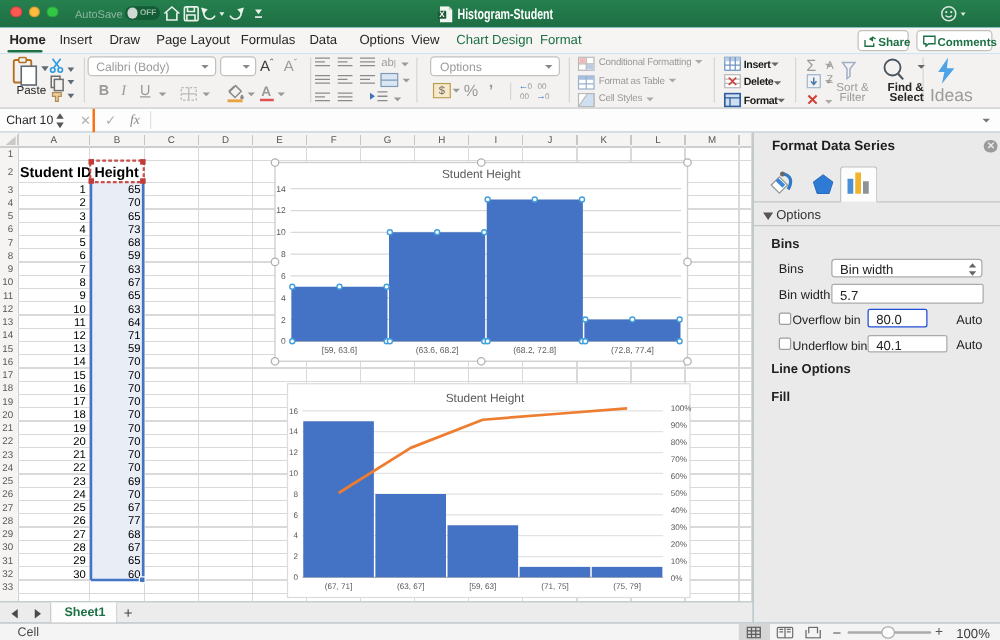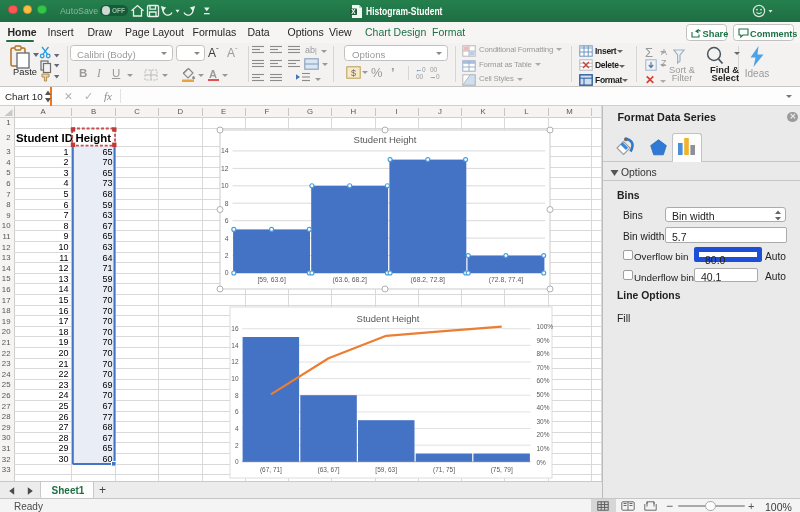--- a/index.html
+++ b/index.html
@@ -297,24 +297,24 @@
 <div class="ab gtxt" style="left:662px;top:22.5px;width:40px;text-align:center;font-size:9.3px;line-height:8.6px">Sort &amp;<br>Filter</div>
 <svg class="ab" style="left:703px;top:2px" width="30" height="24" viewBox="0 0 30 24">
         <circle cx="11" cy="9" r="6.4" fill="none" stroke="#4a5560" stroke-width="1.5"></circle>
         <line x1="15.5" y1="14" x2="19.5" y2="18.5" stroke="#4a5560" stroke-width="1.8"></line>
       </svg>
 <span class="chev ab" style="left:734px;top:9px"></span>
 <div class="ab" style="left:703px;top:22.5px;width:36px;text-align:right;font-size:9.3px;line-height:8.6px;font-weight:bold">Find &amp;<br>Select</div>
 <svg class="ab" style="left:749px;top:3px" width="16" height="21" viewBox="0 0 16 21">
         <path d="M9.5 0 L1.5 11.5 H6.5 L4.5 21 L14.5 8.5 H8.5 Z" fill="#4da3e8"></path>
       </svg>
-<div class="ab gtxt" style="left:744px;top:24.5px;width:26px;text-align:center;font-size:10px">Ideas</div>
+<div class="ab gtxt" style="left:744px;top:24.5px;width:26px;text-align:center;font-size:14px">Ideas</div>
 </div>
 <div class="ab" style="left:0;top:87px;width:800px;height:19px;background:#fdfdfd;border-bottom:1px solid #cfcfcf">
-<div class="ab" style="left:0;top:0;width:52px;height:19px;border-right:2px solid #f97316">
+<div class="ab" style="left:0;top:0;width:76px;height:19px;border-right:2px solid #f97316">
         <div class="ab" style="left:5px;top:3.5px;font-size:9.8px;color:#262626">Chart 10</div>
         <svg class="ab" style="left:44px;top:3px" width="8" height="13" viewBox="0 0 8 13">
           <path d="M4 0.5 L7 5 H1 Z" fill="#555"></path>
           <path d="M4 12.5 L1 8 H7 Z" fill="#555"></path>
         </svg>
       </div>
 <div class="ab" style="left:64px;top:3px;font-size:10.5px;color:#b0b0b0">✕</div>
 <div class="ab" style="left:84px;top:3px;font-size:11px;color:#b0b0b0">✓</div>
 <div class="ab" style="left:104px;top:2.5px;font-size:11px;color:#8a8a8a;font-style:italic;font-family:'Liberation Serif',serif">fx</div>
 <div class="ab" style="left:120px;top:2px;bottom:2px;width:1px;background:#e3e3e3"></div>
@@ -644,45 +644,45 @@
           <path d="M4 0.5 L7 4 H1 Z" fill="#666"></path>
           <path d="M4 10.5 L1 7 H7 Z" fill="#666"></path>
         </svg>
       </div>
 <div class="ab" style="left:20px;top:125px;font-size:10.2px">Bin width</div>
 <div class="ab" style="left:62px;top:121px;width:122px;height:15.5px;background:#fff;border:1px solid #ababab;border-radius:2px">
         <div class="ab" style="left:6px;top:2.5px;font-size:10.5px">5.7</div>
       </div>
 <div class="ab" style="left:20px;top:143.5px;width:10px;height:10px;background:#fff;border:1px solid #9f9f9f;border-radius:2px"></div>
 <div class="ab" style="left:31px;top:145px;font-size:9.8px">Overflow bin</div>
-<div class="ab" style="left:91px;top:141px;width:68px;height:14.5px;background:#fff;border:5px solid #1d4ed8;border-radius:2px">
+<div class="ab" style="left:91px;top:141px;width:48px;height:14.5px;background:#fff;border:1px solid #1d4ed8;border-radius:2px">
         <div class="ab" style="left:6px;top:2px;font-size:10.5px">80.0</div>
       </div>
 <div class="ab" style="left:162px;top:144.5px;font-size:10.2px">Auto</div>
 <div class="ab" style="left:20px;top:164px;width:10px;height:10px;background:#fff;border:1px solid #9f9f9f;border-radius:2px"></div>
 <div class="ab" style="left:31px;top:165.5px;font-size:9.8px">Underflow bin</div>
 <div class="ab" style="left:91px;top:161.5px;width:64px;height:14.5px;background:#fff;border:1px solid #ababab;border-radius:2px">
         <div class="ab" style="left:6px;top:2px;font-size:10.5px">40.1</div>
       </div>
 <div class="ab" style="left:162px;top:165px;font-size:10.2px">Auto</div>
 <div class="ab" style="left:14px;top:183.5px;font-size:10.4px;font-weight:bold">Line Options</div>
-<div class="ab" style="left:14px;top:207px;font-size:10.4px;font-weight:normal">Fill</div>
+<div class="ab" style="left:14px;top:207px;font-size:10.4px;font-weight:bold">Fill</div>
 </div>
 <div class="ab" style="left:0;top:481px;width:602px;height:17px;background:#ececec;border-top:1px solid #c9c9c9">
 <svg class="ab" style="left:8px;top:4.5px" width="26" height="8" viewBox="0 0 26 8">
         <path d="M6.2 0.2 L1.2 4 L6.2 7.8 Z" fill="#4a4a4a"></path>
         <path d="M19.8 0.2 L24.8 4 L19.8 7.8 Z" fill="#4a4a4a"></path>
       </svg>
 <div class="ab" style="left:40px;top:0;width:54px;height:17px;background:#fdfdfd;border-left:1px solid #c9c9c9;border-right:1px solid #c9c9c9;border-radius:0 0 3px 3px">
         <div class="ab" style="left:0;top:2.5px;width:54px;text-align:center;font-size:10px;font-weight:bold;color:#1d7044">Sheet1</div>
       </div>
 <div class="ab" style="left:99px;top:1px;font-size:12px;color:#444">+</div>
 </div>
 <div class="ab" style="left:0;top:498px;width:800px;height:14px;background:#f4f4f4;border-top:1px solid #c6c6c6">
-<div class="ab" style="left:14px;top:1.5px;font-size:10px;color:#4a4a4a">Ready</div>
+<div class="ab" style="left:14px;top:1.5px;font-size:10px;color:#4a4a4a">Cell</div>
 <div class="ab" style="left:591px;top:0;width:25px;height:14px;background:#d6d6d6"></div>
 <svg class="ab" style="left:597px;top:2px" width="12" height="10" viewBox="0 0 12 10">
         <g stroke="#5c5c5c" fill="none">
           <rect x="0.8" y="0.8" width="10.4" height="8.4"></rect>
           <line x1="0.8" y1="3.6" x2="11.2" y2="3.6"></line>
           <line x1="0.8" y1="6.4" x2="11.2" y2="6.4"></line>
           <line x1="4.2" y1="0.8" x2="4.2" y2="9.2"></line>
           <line x1="7.6" y1="0.8" x2="7.6" y2="9.2"></line>
         </g>
       </svg>

